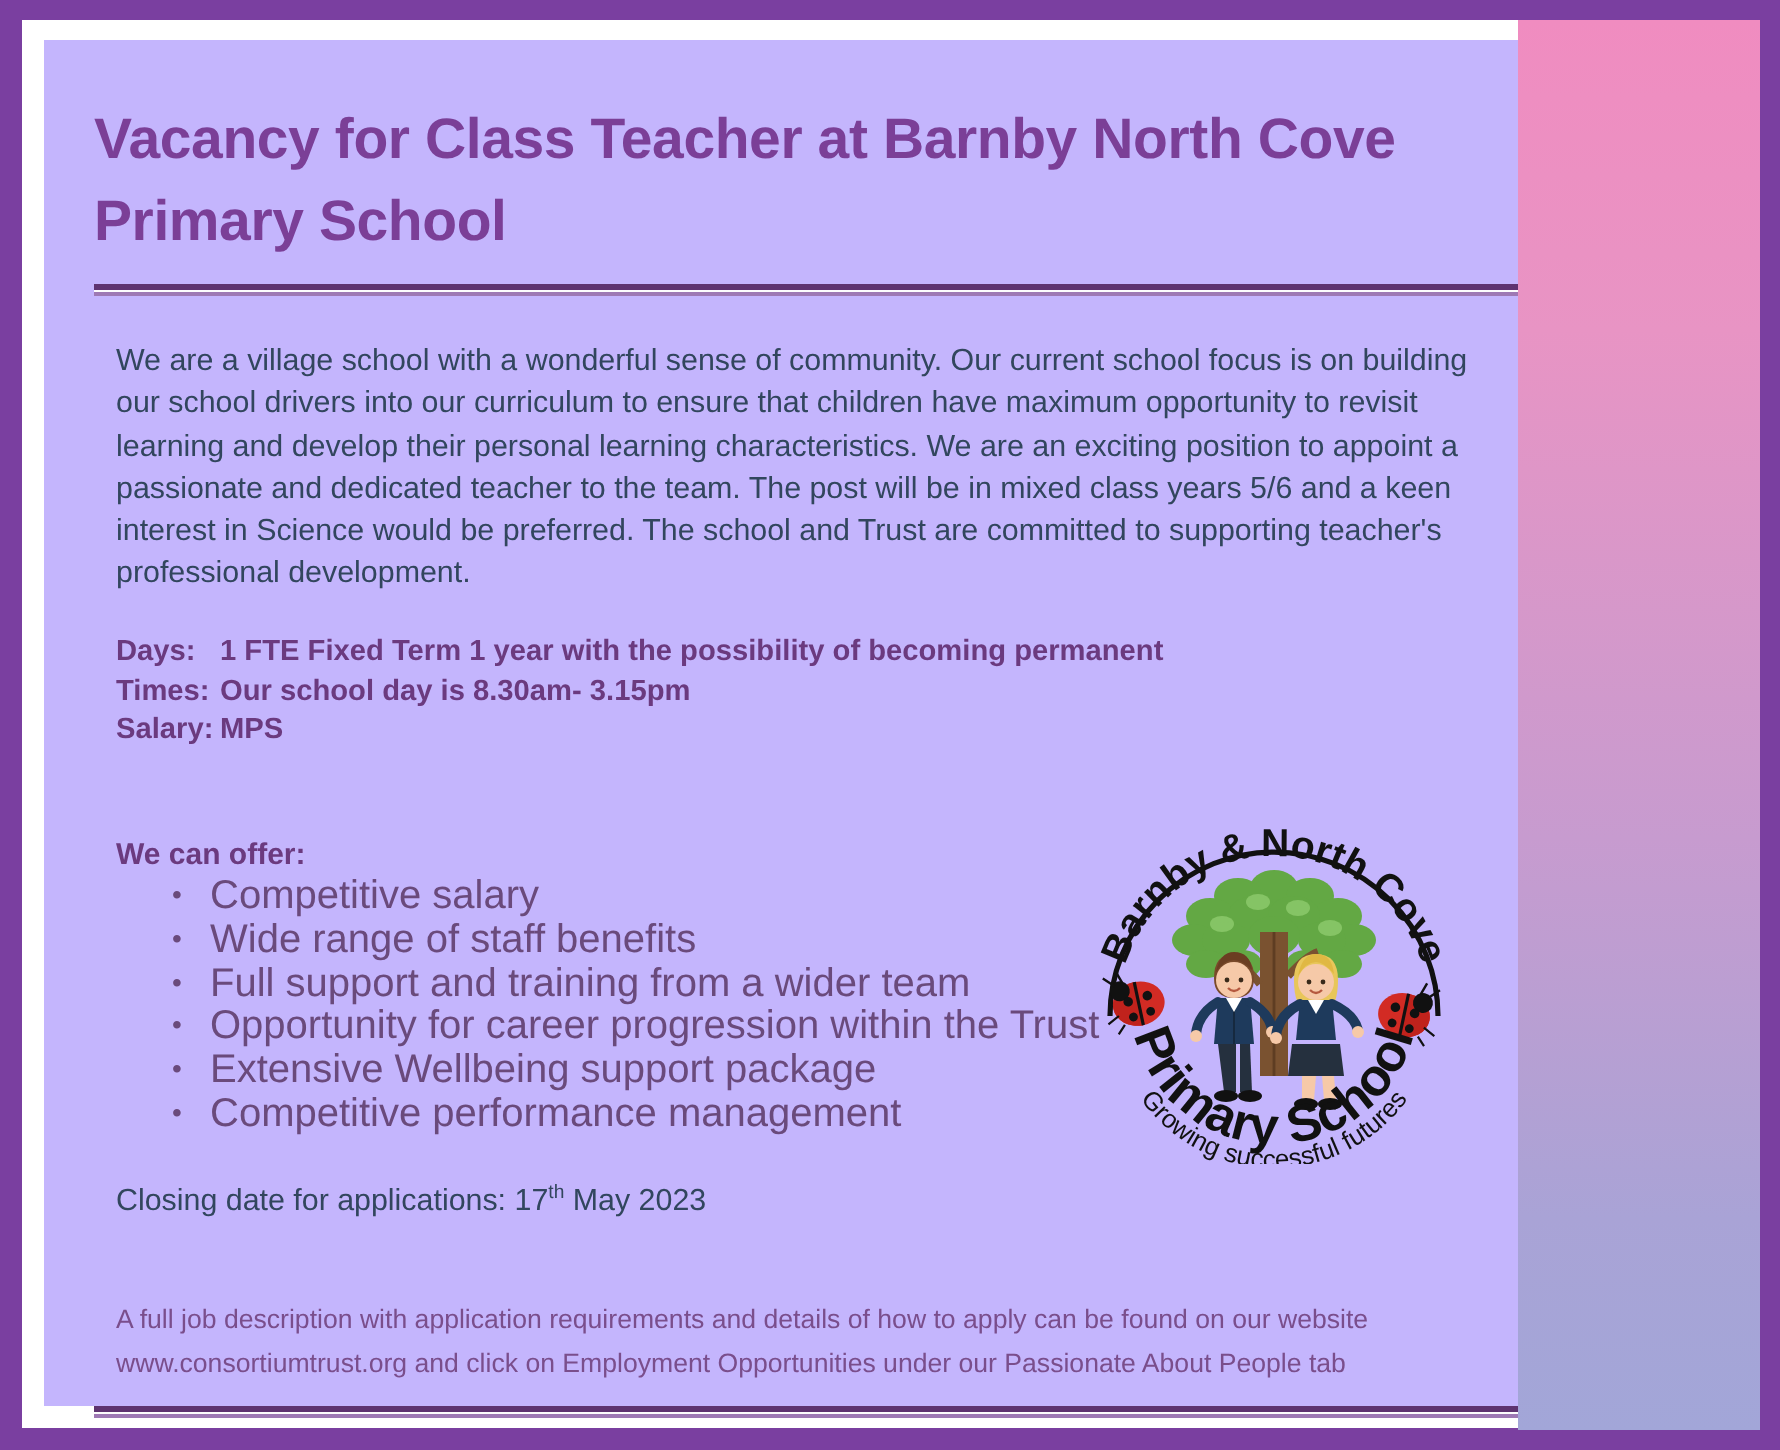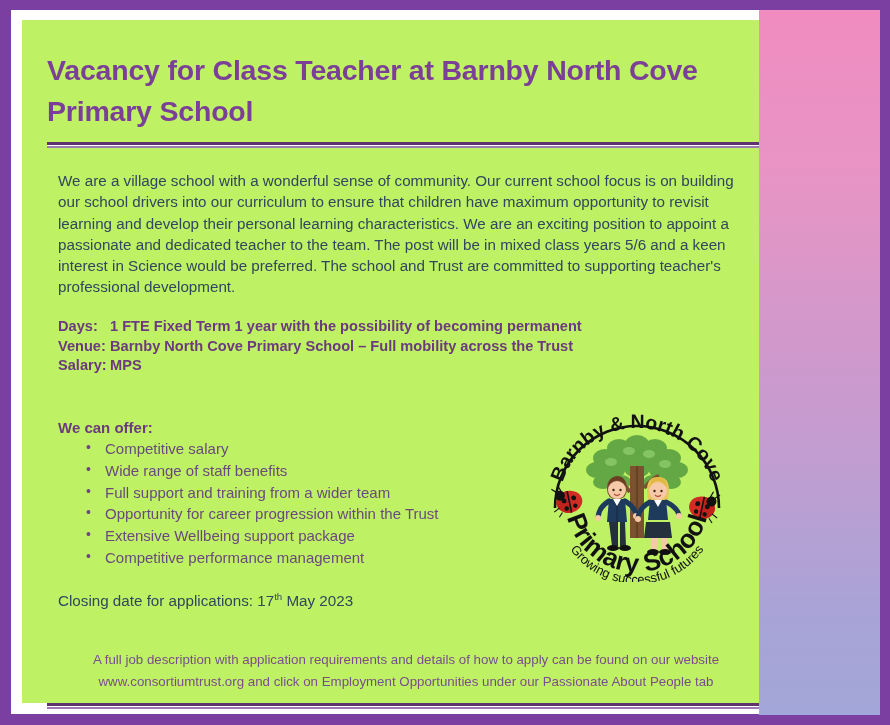--- a/index.html
+++ b/index.html
@@ -27,21 +27,21 @@
     border-right: 10px solid #7A3FA0;
   }
 
   
   #paper {
     position: absolute;
     left: 11px;
     top: 10px;
     width: 737px;
     height: 683px;
-    background: #bef264;
+    background: #c4b5fd;
     box-sizing: border-box;
     padding: 0;
   }
 
   
   #gradient-strip {
     position: absolute;
     left: 748px;
     top: 0px;
     width: 121px;
@@ -137,21 +137,21 @@
     left: 36px;
     top: 418px;
     width: 500px;
     margin: 0;
     padding: 0;
     list-style: none;
   }
   #offer-list li {
     position: relative;
     padding-left: 47px;
-    font-size: 15.0px;
+    font-size: 20px;
     line-height: 21.8px;
     color: #6A4A7C;
   }
   #offer-list li::before {
     content: "\2022";
     position: absolute;
     left: 28px;
     top: -1px;
     font-size: 14px;
     color: #6A4A7C;
@@ -170,21 +170,20 @@
     font-size: 9.6px;
     vertical-align: super;
     line-height: 0;
   }
 
   #footer {
     position: absolute;
     left: 36px;
     top: 629px;
     width: 696px;
-    text-align: center;
     font-size: 13.3px;
     line-height: 21.5px;
     color: #7A4E8C;
   }
 
   
   #logo {
     position: absolute;
     left: 519px;
     top: 376px;
@@ -208,21 +207,21 @@
       <div class="rule" id="rule-top">
         <div class="thick"></div>
         <div class="gap"></div>
         <div class="thin"></div>
       </div>
 
       <div id="intro">We are a village school with a wonderful sense of community. Our current school focus is on building our school drivers into our curriculum to ensure that children have maximum opportunity to revisit learning and develop their personal learning characteristics. We are an exciting position to appoint a passionate and dedicated teacher to the team. The post will be in mixed class years 5/6 and a keen interest in Science would be preferred. The school and Trust are committed to supporting teacher's professional development.</div>
 
       <div id="details">
         <div class="detail-row"><span class="detail-label">Days:</span><span>1 FTE Fixed Term 1 year with the possibility of becoming permanent</span></div>
-        <div class="detail-row"><span class="detail-label">Venue:</span><span>Barnby North Cove Primary School – Full mobility across the Trust</span></div>
+        <div class="detail-row"><span class="detail-label">Times:</span><span>Our school day is 8.30am- 3.15pm</span></div>
         <div class="detail-row"><span class="detail-label">Salary:</span><span>MPS</span></div>
       </div>
 
       <div id="offer-heading">We can offer:</div>
 
       <ul id="offer-list">
         <li>Competitive salary</li>
         <li>Wide range of staff benefits</li>
         <li>Full support and training from a wider team</li>
         <li>Opportunity for career progression within the Trust</li>

